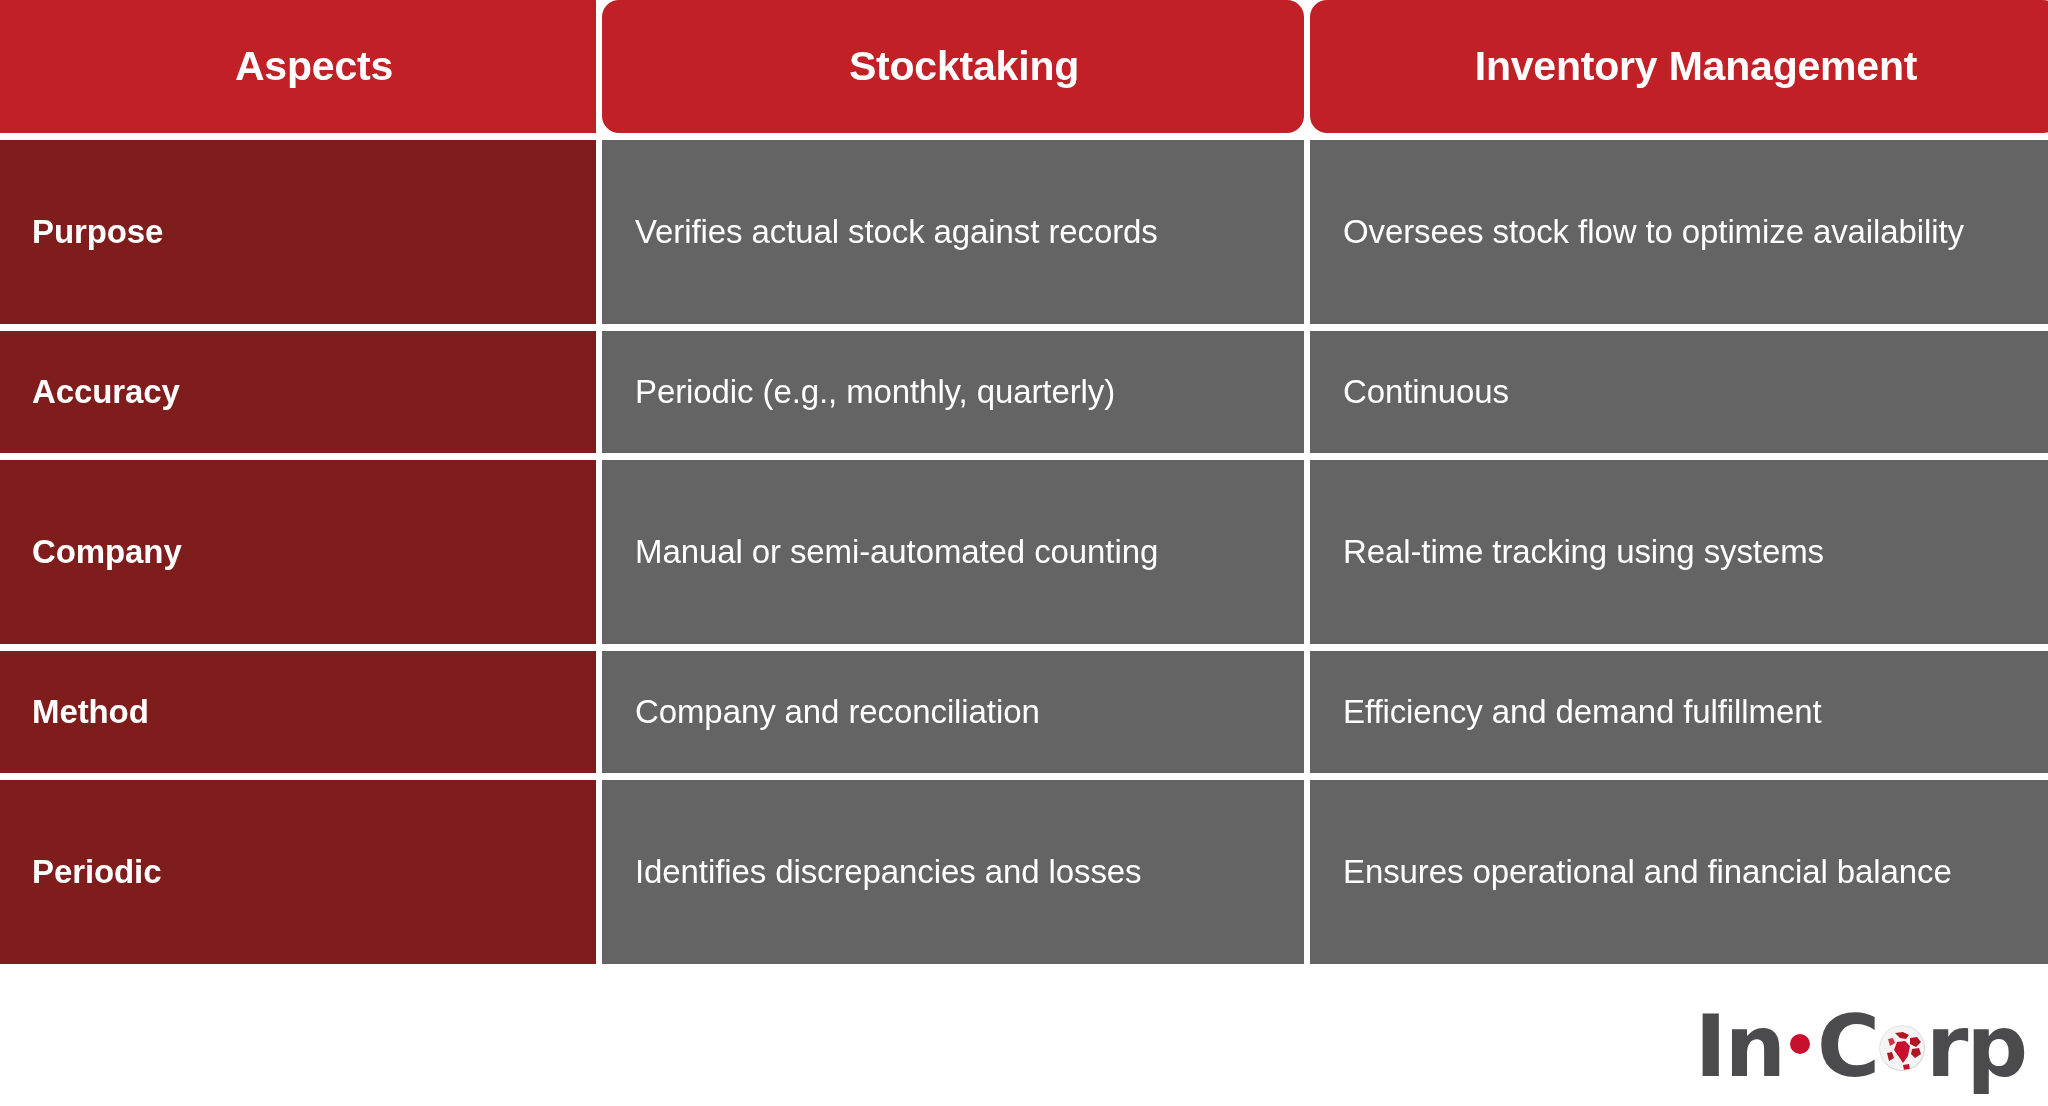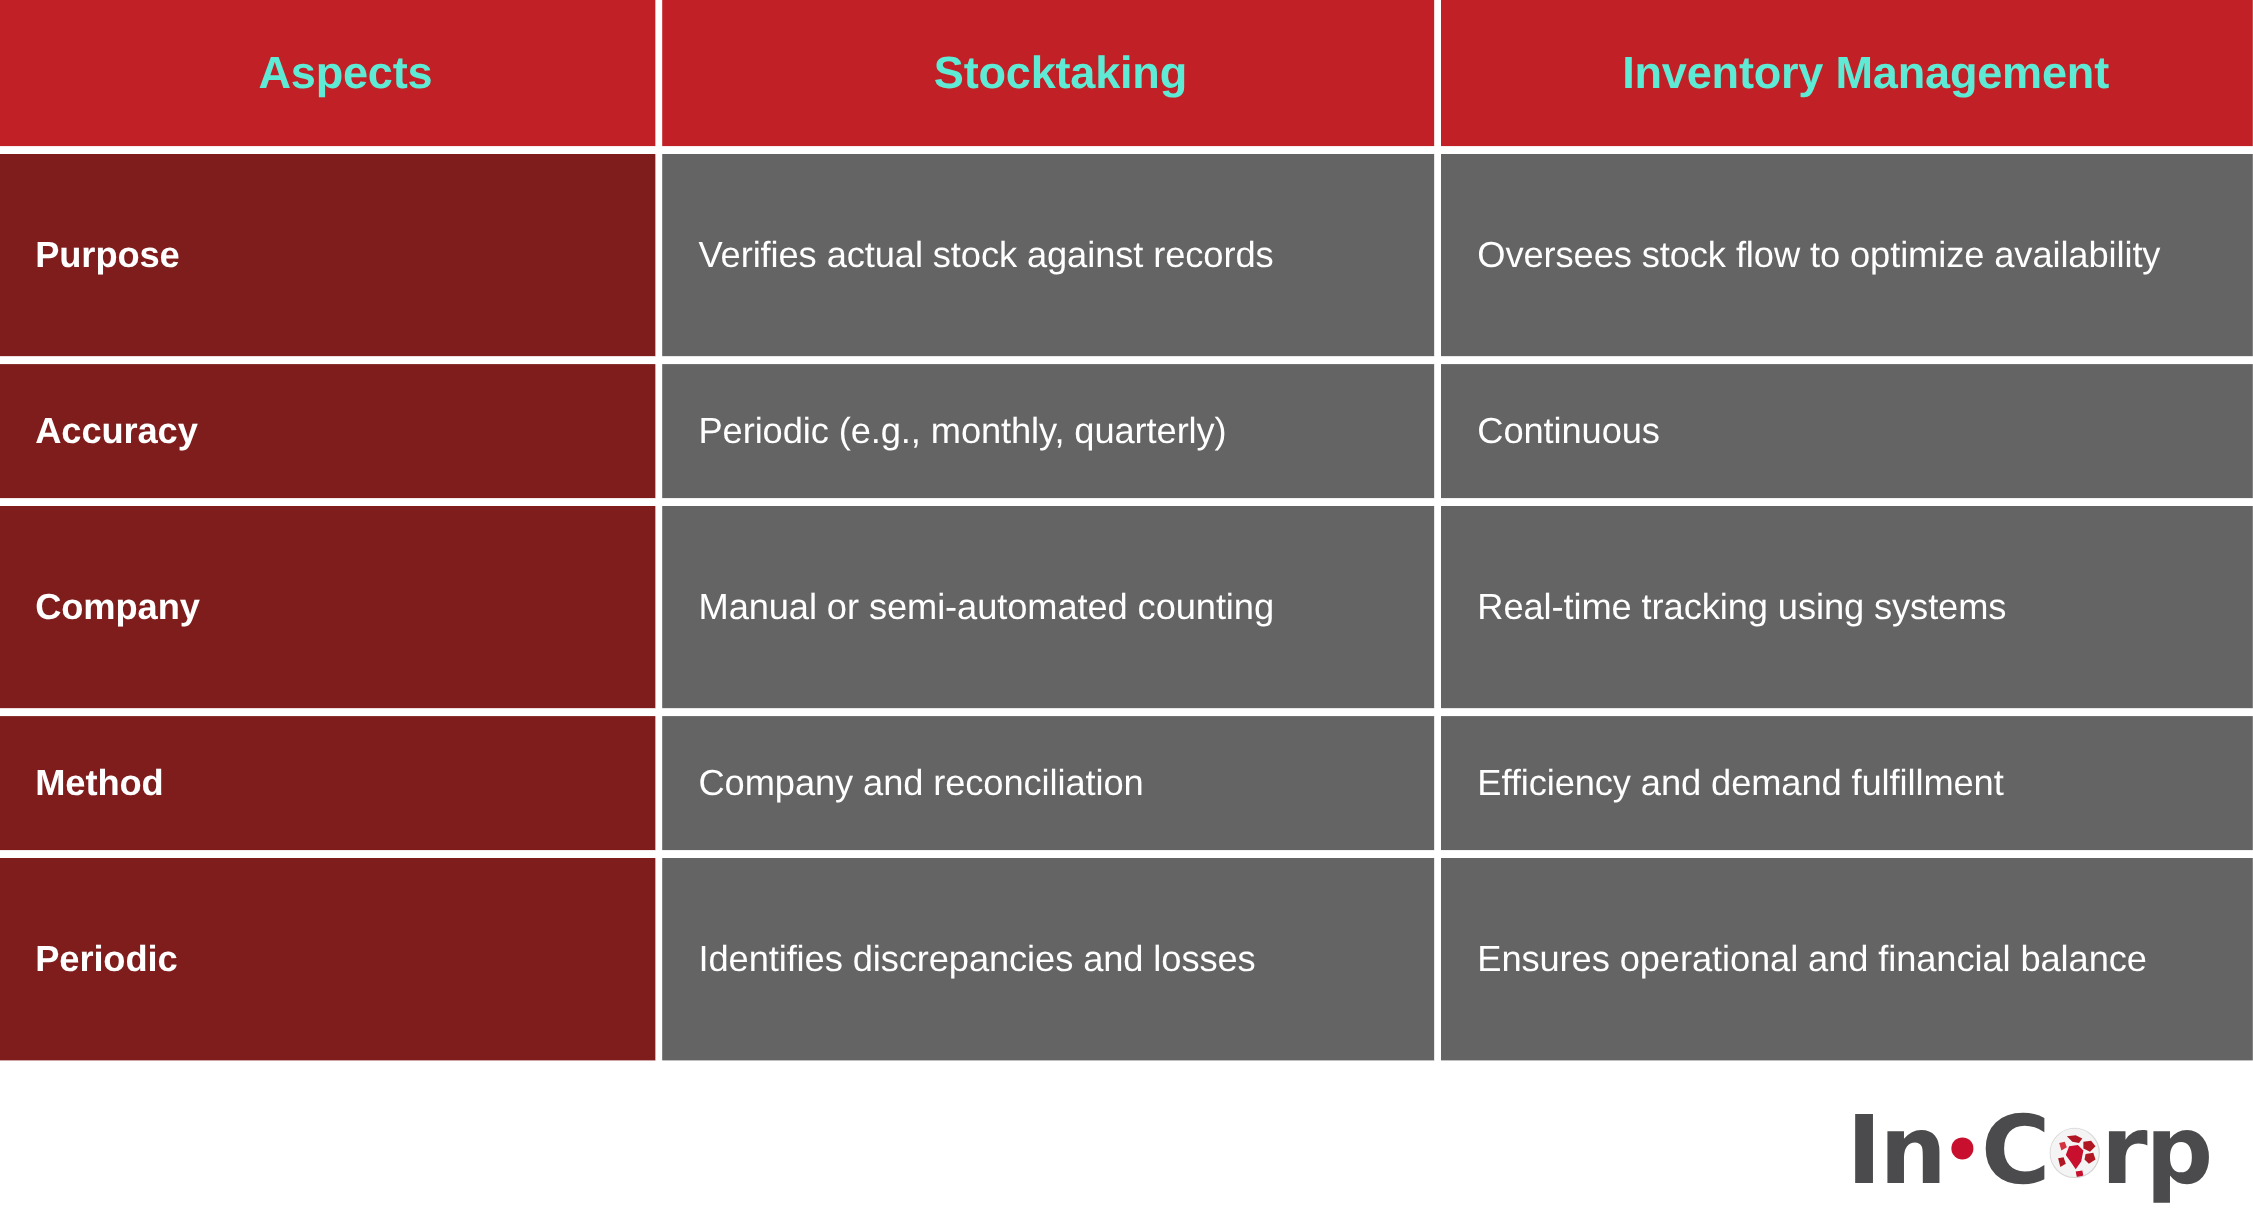--- a/index.html
+++ b/index.html
@@ -32,31 +32,31 @@
     border-spacing: 0;
     table-layout: fixed;
   }
 
   .table col.c-aspect { width: 596px; }
   .table col.c-col2   { width: 702px; }
   .table col.c-col3   { width: 750px; }
 
   .hdr-cell {
     background: #c12126;
-    color: #5eead4;
+    color: #ffffff;
     font-size: 41px;
     font-weight: bold;
     line-height: 1.15;
     height: 133px;
     vertical-align: middle;
     padding: 0 0 0 32px;
     box-sizing: border-box;
     letter-spacing: -0.2px;
   }
-  .hdr-cell.col2, .hdr-cell.col3 { padding-left: 22px; }
+  .hdr-cell.col2, .hdr-cell.col3 { padding-left: 22px; border-radius: 17px; }
 
   .aspect-cell {
     background: #7f1d1d;
     color: #ffffff;
     font-size: 33px;
     font-weight: bold;
     vertical-align: middle;
     padding: 0 0 0 32px;
     box-sizing: border-box;
     letter-spacing: -0.1px;
@@ -78,21 +78,21 @@
   
   .gutter-col { width: 6px; background: #ffffff; padding: 0; }
   tr.gutter-row td { height: 7px; background: #ffffff; padding: 0; line-height: 0; font-size: 0; }
 
   .r-tall   { height: 184px; }
   .r-short  { height: 122px; }
 
   
   .logo {
     position: absolute;
-    right: 38px;
+    right: 22px;
     bottom: 16px;
     width: 420px;
     text-align: center;
     margin-top: 15px;
   }
   .logo-mark {
     position: relative;
     height: 86px;
     display: flex;
     align-items: center;

